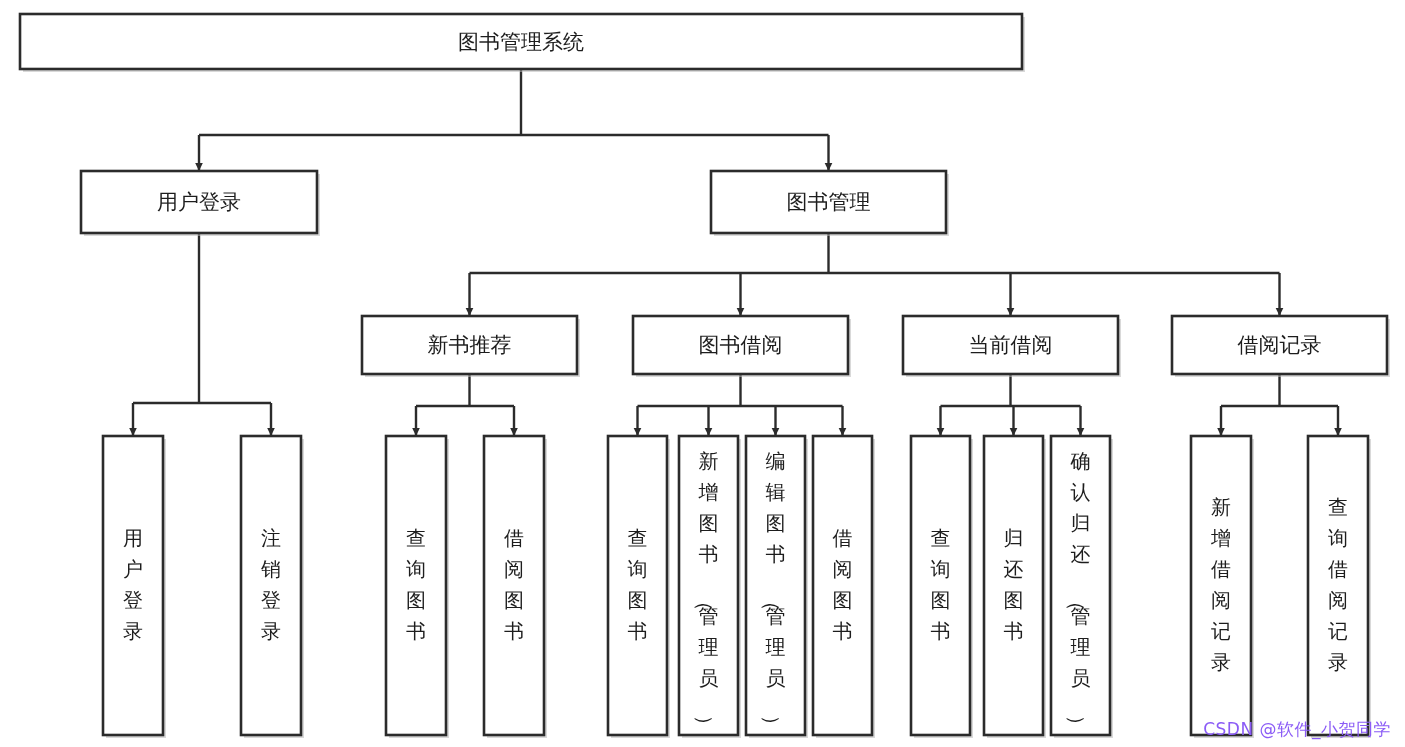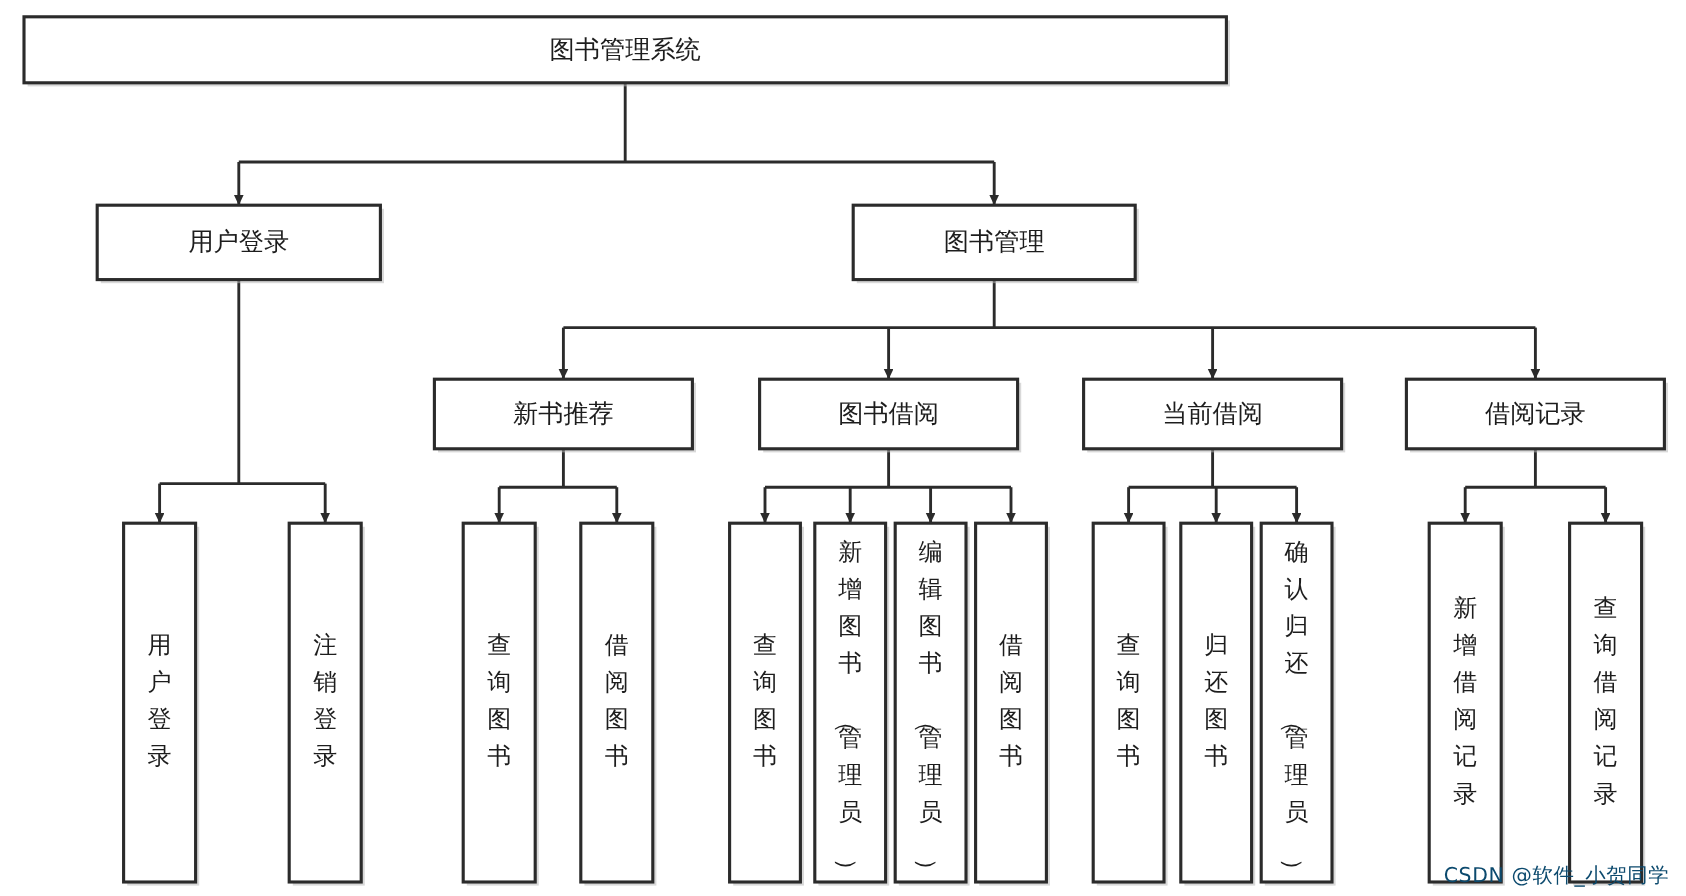--- a/index.html
+++ b/index.html
@@ -22,21 +22,21 @@
     dominant-baseline:middle;
     white-space:pre;
   }
   .lbl-h{font-size:21px;}
   .lbl-v{font-size:20px;}
   .watermark{
     position:absolute;
     right:14px;bottom:6px;
     font-family:"DejaVu Sans","Liberation Sans",sans-serif;
     font-size:17px;
-    color:#0c4a6e;
+    color:#8b5cf6;
     letter-spacing:.5px;
     user-select:none;
     white-space:pre;
   }
 </style>
 </head>
 <body>
 
 <div id="diagram-root">
 

